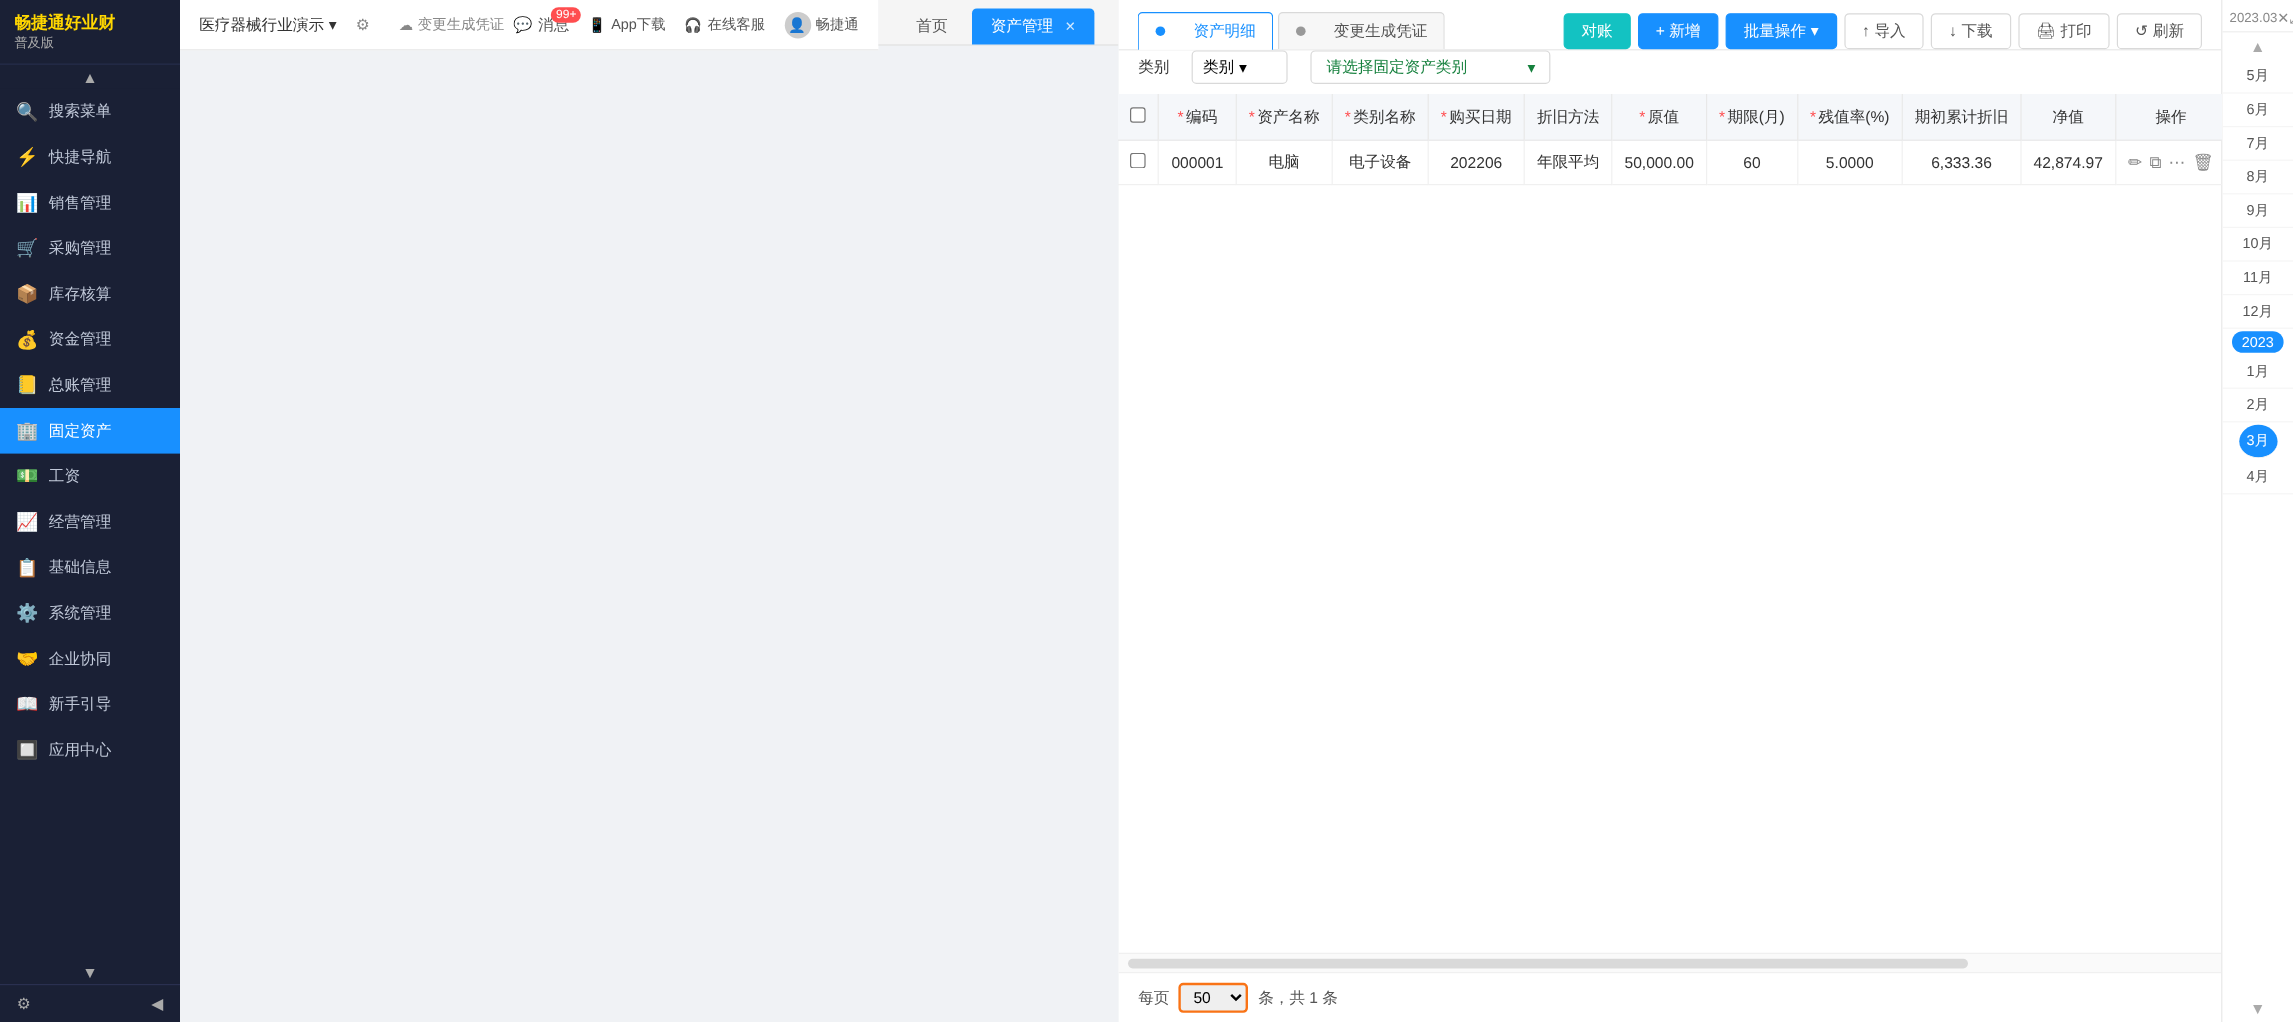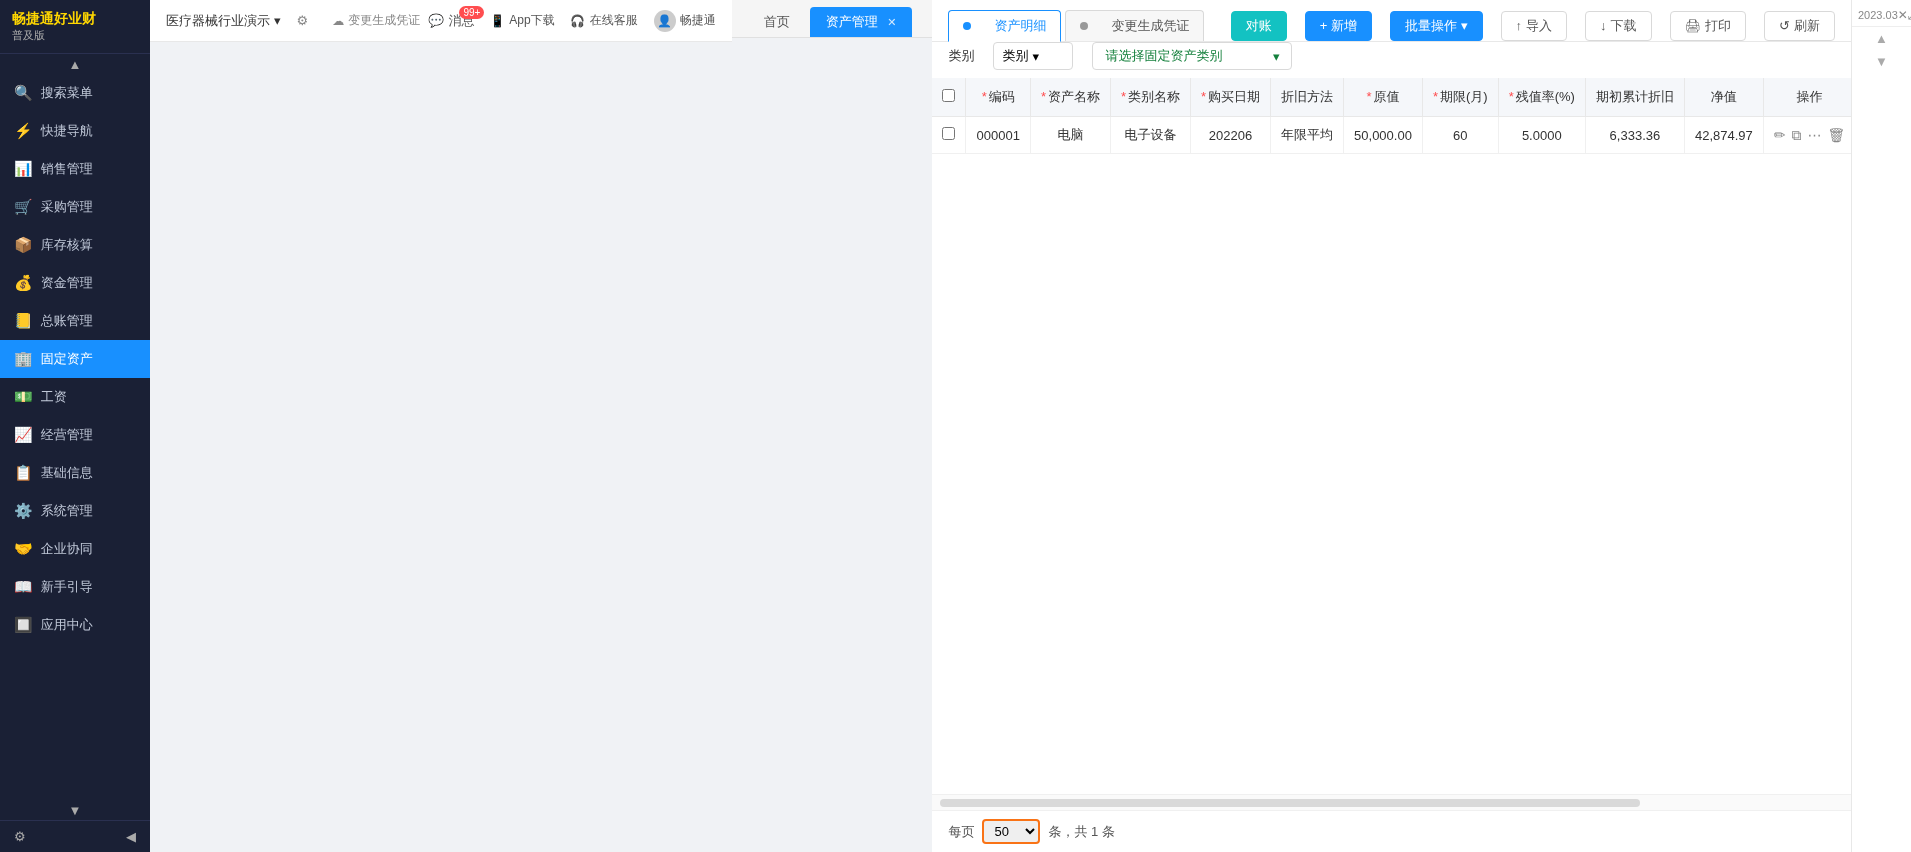--- a/index.html
+++ b/index.html
@@ -385,21 +385,21 @@
       background: #1890ff;
       color: #fff;
       font-size: 12px;
       padding: 2px 8px;
       border-radius: 10px;
       margin: 2px auto;
     }
     .toolbar-right {
       display: flex;
       align-items: flex-start;
-      gap: 18px;
+      gap: 6px;
     }
   </style>
 </head>
 <body>
 
 <div class="sidebar">
   <div class="sidebar-logo">
     <div class="logo-title">畅捷通好业财</div>
     <div class="logo-sub">普及版</div>
   </div>
@@ -633,16 +633,31 @@
       </div>
     </div>
 
     <div class="right-panel">
       <div class="right-panel-header">
         <span style="font-size:11px;">2023.03</span>
         <span style="cursor:pointer;font-size:12px;">✕</span>
         <span style="cursor:pointer;font-size:12px;">⤢</span>
       </div>
       <div class="panel-scroll-up">▲</div>
+      <div class="panel-months" id="panel-months">
+      <div class="panel-month">5月</div>
+          <div class="panel-month">6月</div>
+          <div class="panel-month">7月</div>
+          <div class="panel-month">8月</div>
+          <div class="panel-month">9月</div>
+          <div class="panel-month">10月</div>
+          <div class="panel-month">11月</div>
+          <div class="panel-month">12月</div>
+          <div class="panel-year-badge">2023</div>
+          <div class="panel-month">1月</div>
+          <div class="panel-month">2月</div>
+          <div class="panel-month active-month" style="background: rgb(24, 144, 255); color: rgb(255, 255, 255); border-radius: 50%; width: 32px; margin: 2px auto;">3月</div>
+          <div class="panel-month">4月</div>
+        </div>
       <div class="panel-scroll-down">▼</div>
     </div>
   </div>
 </div>
 
 </body></html>

